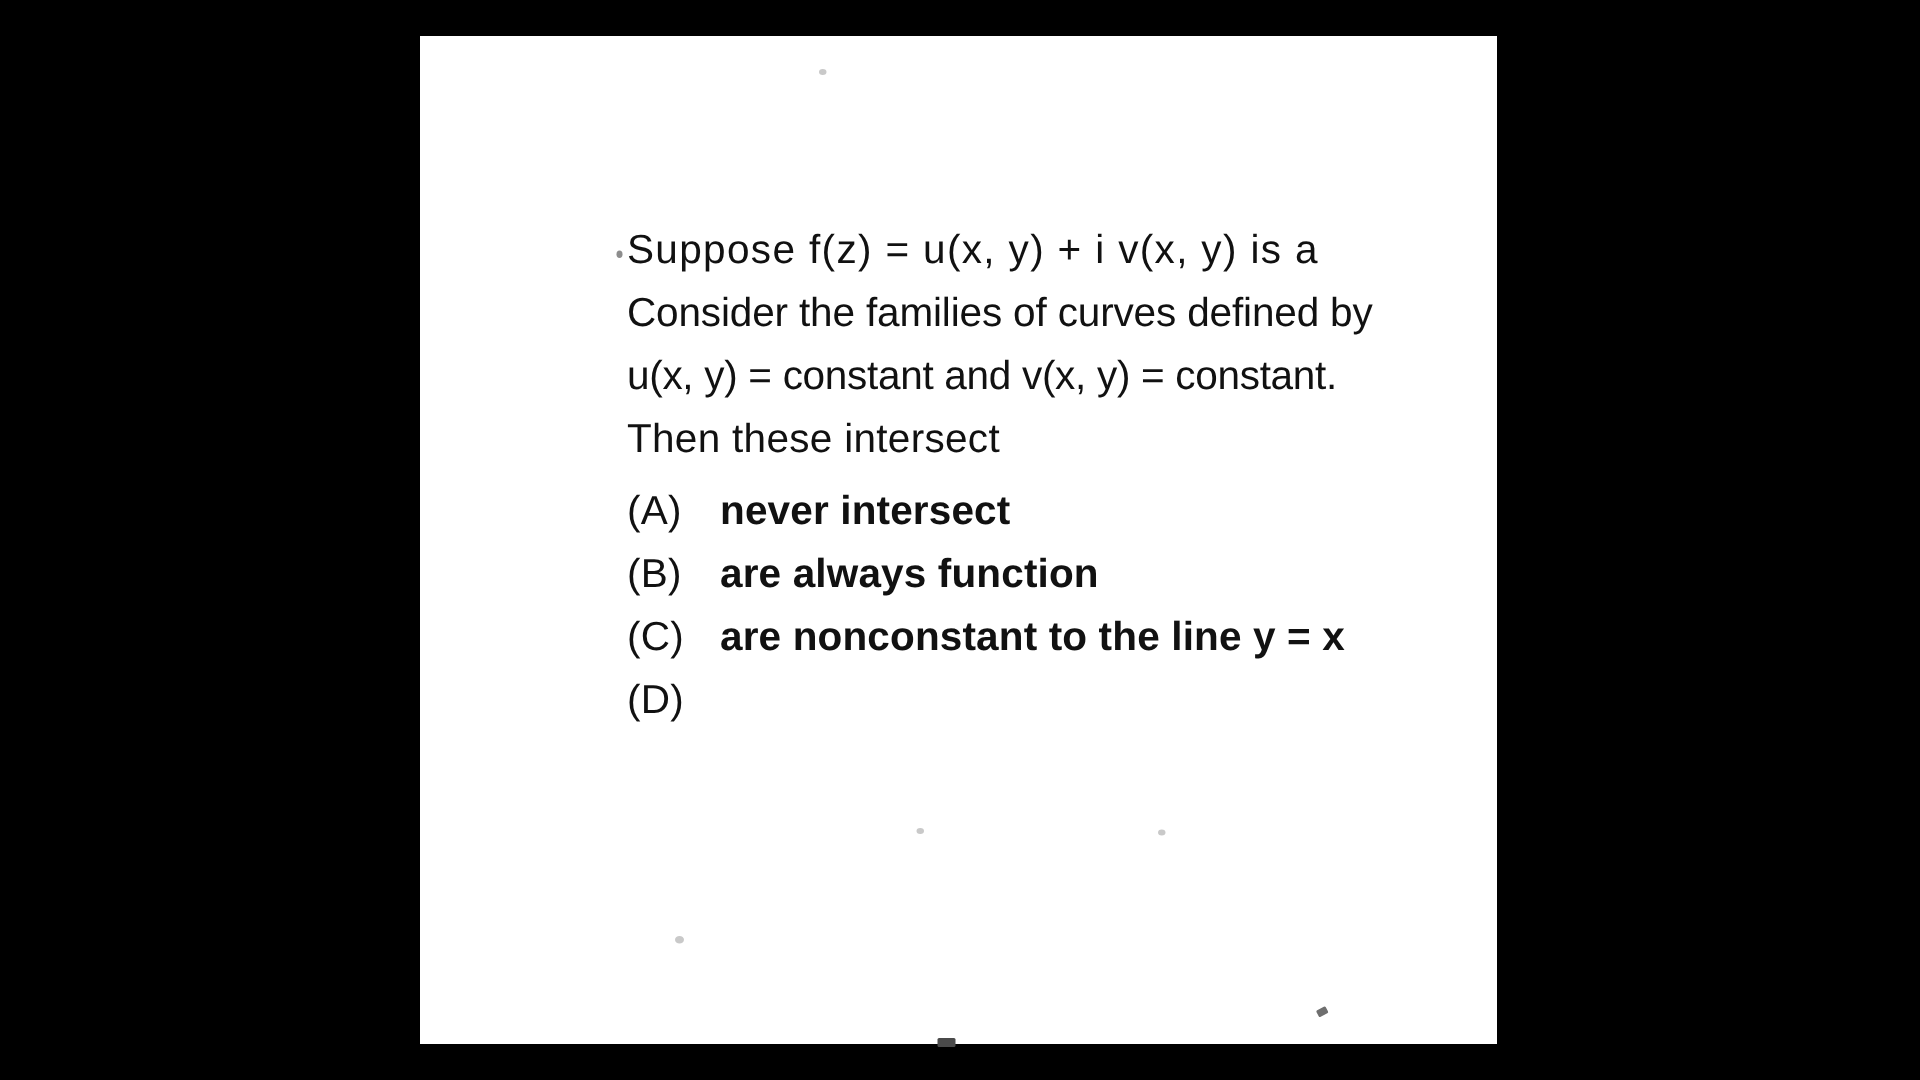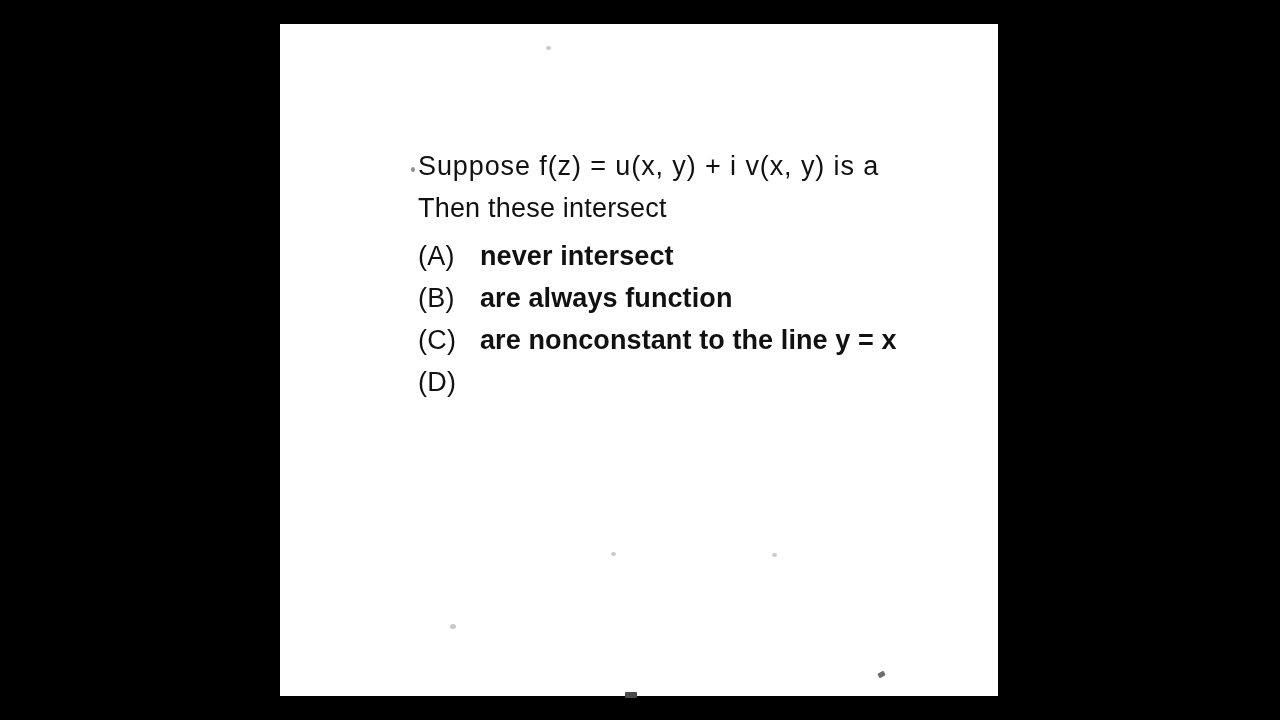--- a/index.html
+++ b/index.html
@@ -93,20 +93,22 @@
     <span class="speck s3"></span>
     <span class="speck s4"></span>
     <span class="speck s5"></span>
     <span class="speck s6"></span>
     <span class="speck s7"></span>
 
     <div class="content">
 
       <div class="stem">
         <div class="l1">Suppose  f(z)  =  u(x,  y)  +  i  v(x,  y)  is  a</div>
+        <div class="l3">Consider the families of curves defined by</div>
+        <div class="l4">u(x, y) = constant and v(x, y) = constant.</div>
         <div class="l5">Then these  intersect</div>
       </div>
 
       <div class="options">
         <div class="option">
           <span class="tag">(A)</span>
           <span class="txt">never intersect</span>
         </div>
         <div class="option">
           <span class="tag">(B)</span>

